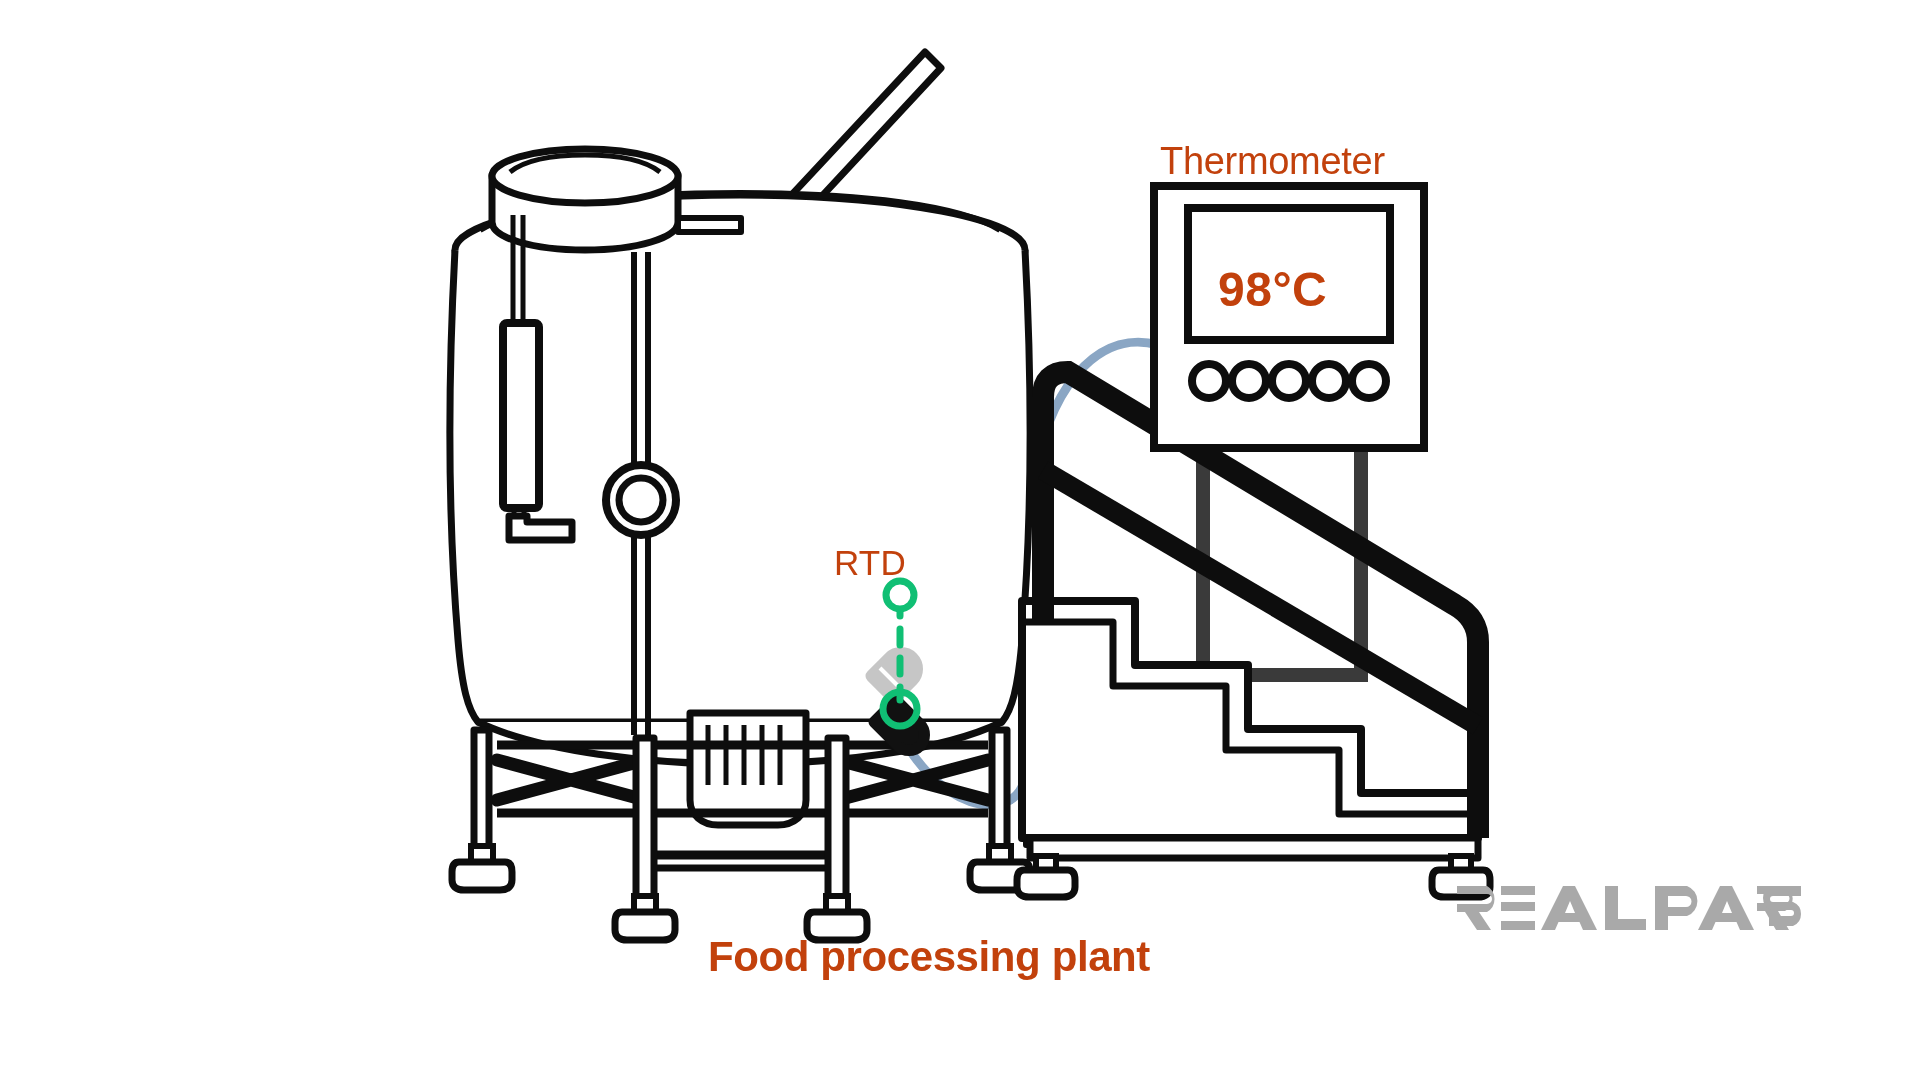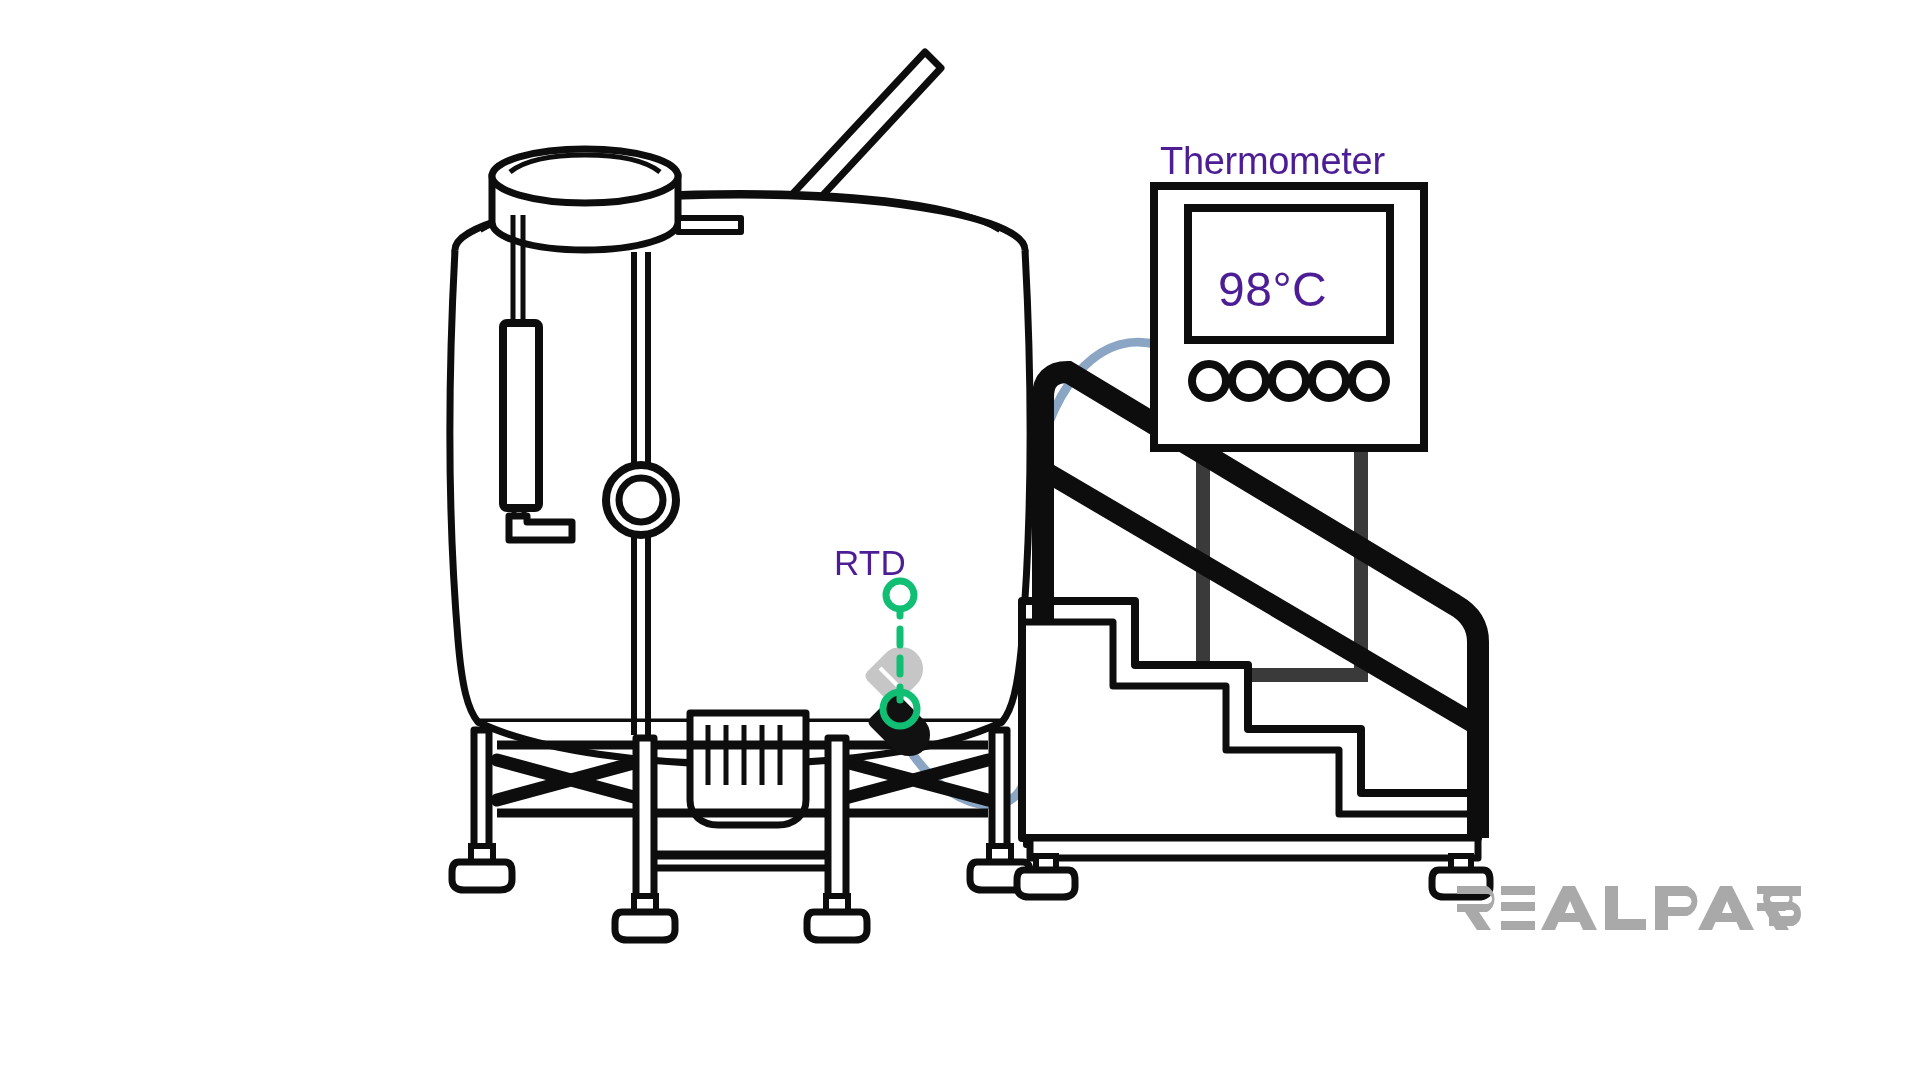--- a/index.html
+++ b/index.html
@@ -22,36 +22,36 @@
   #scene {
     position: absolute;
     left: 0;
     top: 0;
     width: 1920px;
     height: 1080px;
     display: block;
   }
   .lbl {
     position: absolute;
-    color: #4c1d95;
+    color: #c2410c;
     white-space: nowrap;
     font-family: "Liberation Sans", sans-serif;
   }
   #thermo-title {
     left: 1160px;
     top: 140px;
     font-size: 38px;
     font-weight: 400;
     letter-spacing: -0.3px;
   }
   #thermo-reading {
     left: 1218px;
     top: 262px;
     font-size: 48px;
-    font-weight: 400;
+    font-weight: 700;
     letter-spacing: 0.5px;
   }
   #rtd-label {
     left: 834px;
     top: 543px;
     font-size: 35px;
     font-weight: 400;
     letter-spacing: 0.2px;
   }
   #plant-caption {
@@ -271,20 +271,21 @@
       <circle cx="900" cy="709" r="17" fill="none" stroke="#10bf74" stroke-width="7"></circle>
     </g>
   </svg>
 
   <div class="lbl" id="thermo-title">Thermometer</div>
 
   <div class="lbl" id="thermo-reading">98°C</div>
 
   <div class="lbl" id="rtd-label">RTD</div>
 
+  <div class="lbl" id="plant-caption">Food processing plant</div>
 
   <svg id="brand-logo" viewBox="0 0 350 56">
     <g fill="#a9a9a9">
 
       <path d="M2 6 h30 a15 15 0 0 1 0 26 h-8 l12 18 h-14 l-12 -18 h-8 v-8 h30 a5 5 0 0 0 0 -10 h-30 z"></path>
 
       <path d="M46 6 h34 v9 h-34 z M46 22 h34 v9 h-34 z M46 41 h34 v9 h-34 z"></path>
 
       <path d="M108 6 h12 l22 44 h-14 l-3.5 -8 h-21 l-3.5 8 h-14 z M110 33 h10 l-5 -12 z"></path>
 

